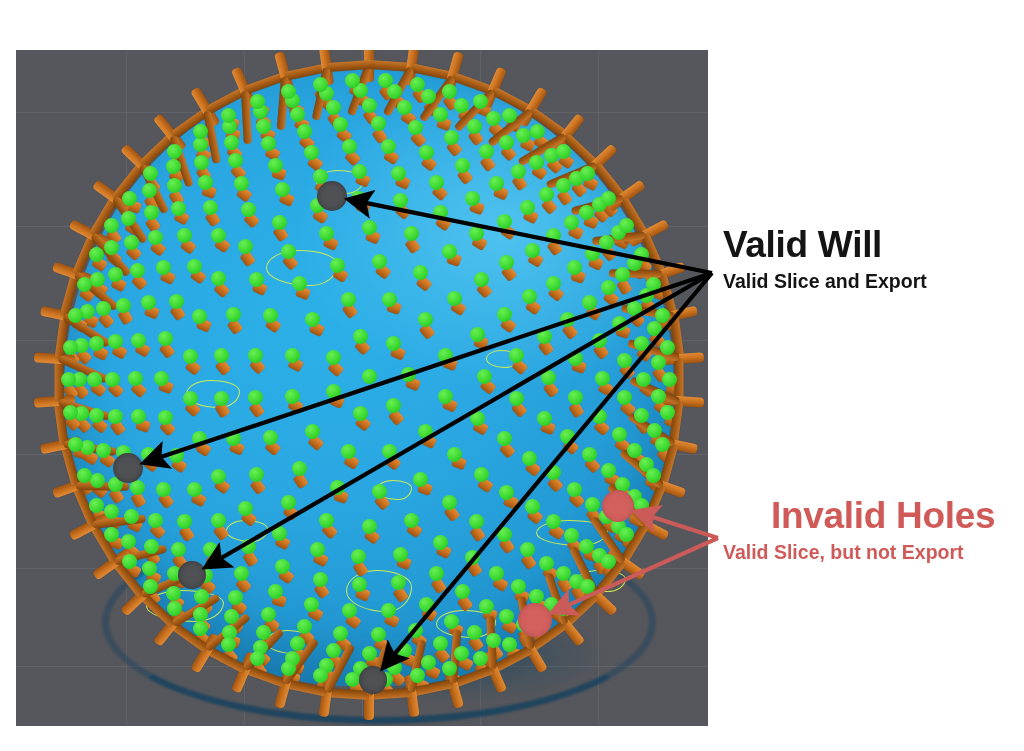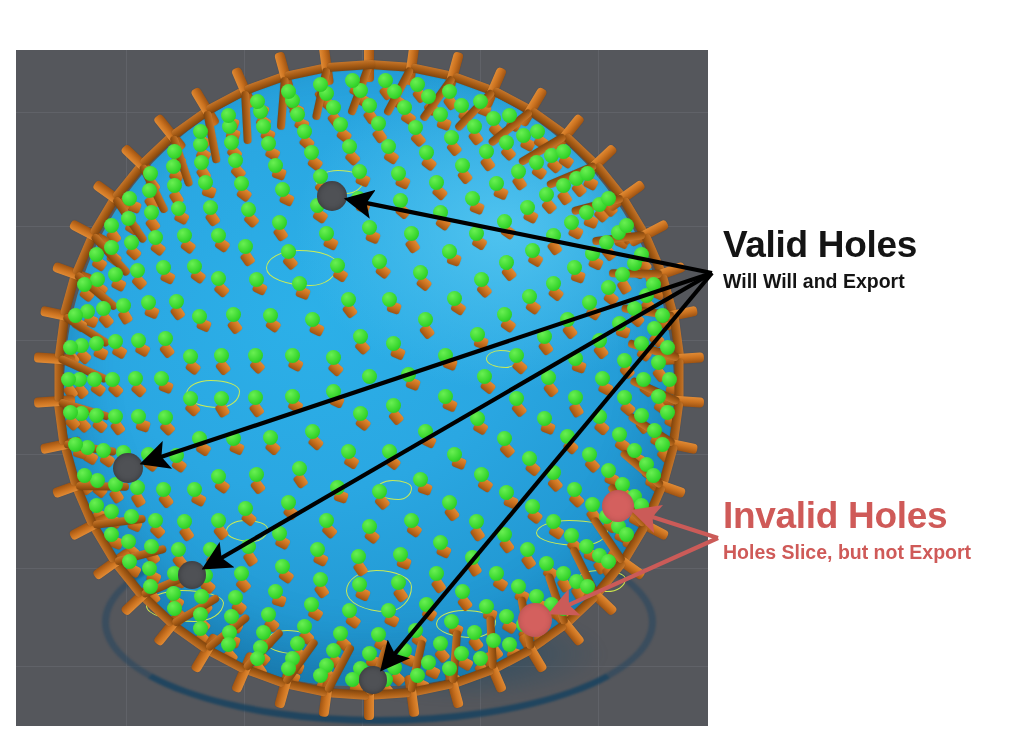--- a/index.html
+++ b/index.html
@@ -75,21 +75,21 @@
 
   
   .arrows{position:absolute;left:0;top:0;width:1024px;height:751px;pointer-events:none;}
 
   
   .anno{position:absolute;}
   .anno .title{font-weight:bold;letter-spacing:-.3px;line-height:1;}
   .anno .sub{font-weight:bold;line-height:1.18;}
   .anno.valid .title{font-size:37px;color:#141414;}
   .anno.valid .sub{font-size:19.5px;color:#141414;margin-top:7px;}
-  .anno.invalid .title{font-size:37px;color:#cf5a58;}
+  .anno.invalid .title{font-size:37px;color:#cf5a58;margin-left:48px;}
   .anno.invalid .sub{font-size:19.5px;color:#cf5a58;margin-top:7px;}
 </style>
 </head>
 <body>
 
 <div id="root">
 
   <div class="viewport">
 
     <div class="grid">
@@ -1008,22 +1008,22 @@
         <line x1="712" y1="273" x2="349.6414678458508" y2="199.57471848455398" stroke="#000000" stroke-width="4.2" marker-end="url(#ah-black)"></line>
         <line x1="712" y1="273" x2="145.07337358970557" y2="462.2991303938483" stroke="#000000" stroke-width="4.2" marker-end="url(#ah-black)"></line>
         <line x1="712" y1="273" x2="206.70062001723986" y2="566.4623322207568" stroke="#000000" stroke-width="4.2" marker-end="url(#ah-black)"></line>
         <line x1="712" y1="273" x2="383.87997765706797" y2="666.937607945644" stroke="#000000" stroke-width="4.2" marker-end="url(#ah-black)"></line>
         <line x1="718" y1="538" x2="636.0960587967871" y2="511.7907388149719" stroke="#cb5b58" stroke-width="4.2" marker-end="url(#ah-red)"></line>
         <line x1="718" y1="538" x2="553.2514699809855" y2="611.8217456915803" stroke="#cb5b58" stroke-width="4.2" marker-end="url(#ah-red)"></line>
       </g>
   </svg>
 
   <div class="anno valid" style="left:723px;top:226px;">
-    <div class="title">Valid Holes</div>
-    <div class="sub">Will Will and Export</div>
+    <div class="title">Valid Will</div>
+    <div class="sub">Valid Slice and Export</div>
   </div>
 
   <div class="anno invalid" style="left:723px;top:497px;">
     <div class="title">Invalid Holes</div>
-    <div class="sub">Holes Slice, but not Export</div>
+    <div class="sub">Valid Slice, but not Export</div>
   </div>
 
 </div>
 
 </body></html>

